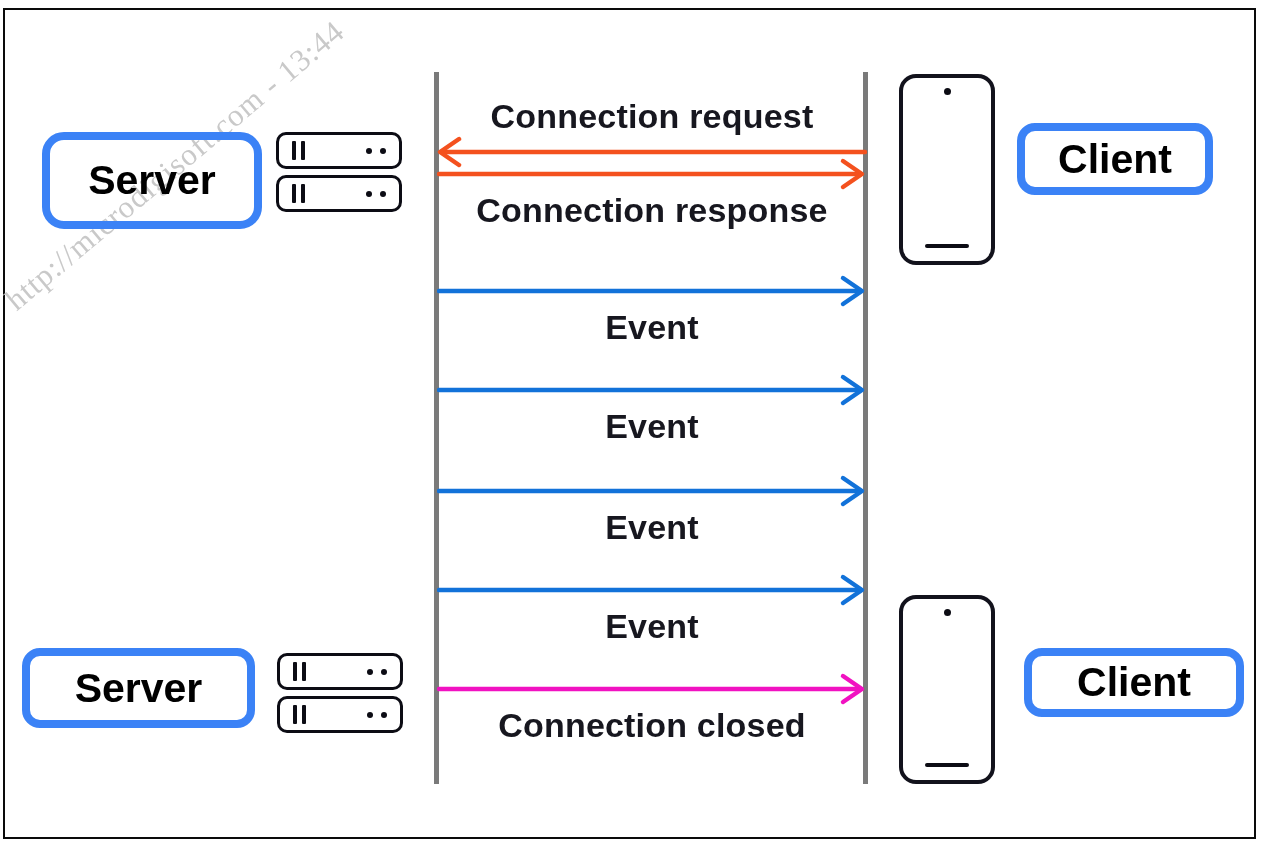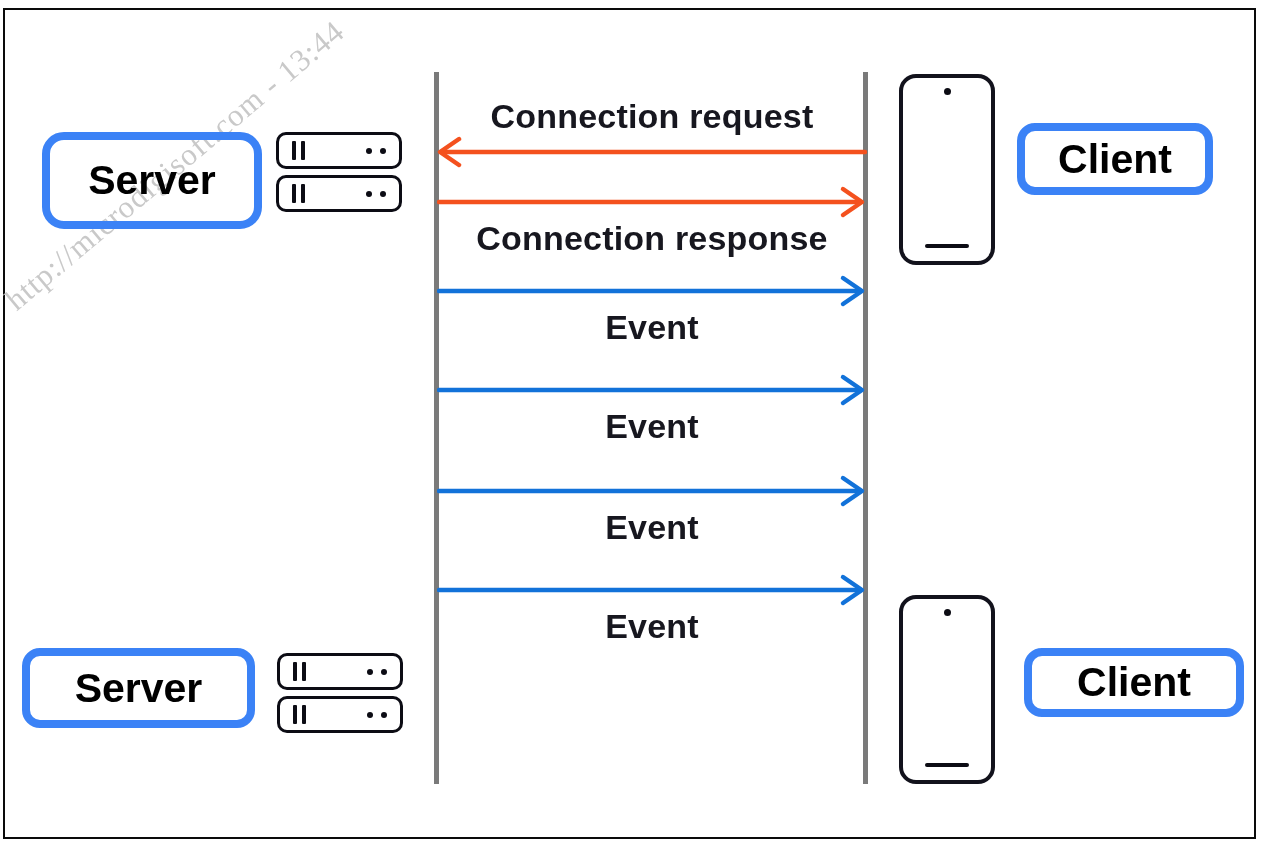--- a/index.html
+++ b/index.html
@@ -159,21 +159,21 @@
   </div>
 
   <div class="msg" style="top:134px">
     <svg width="430" height="36">
       <line class="c-connection" x1="6" y1="18" x2="428" y2="18"></line>
       <polyline class="c-connection" points="22,5 3,18 22,31"></polyline>
     </svg>
     <div class="msg-label above">Connection request</div>
   </div>
 
-  <div class="msg" style="top:184px">
+  <div class="msg" style="top:156px">
     <svg width="430" height="36">
       <line class="c-connection" x1="2" y1="18" x2="422" y2="18"></line>
       <polyline class="c-connection" points="406,5 425,18 406,31"></polyline>
     </svg>
     <div class="msg-label">Connection response</div>
   </div>
 
   <div class="msg" style="top:273px">
     <svg width="430" height="36">
       <line class="c-event" x1="2" y1="18" x2="422" y2="18"></line>
@@ -199,14 +199,21 @@
   </div>
 
   <div class="msg" style="top:572px">
     <svg width="430" height="36">
       <line class="c-event" x1="2" y1="18" x2="422" y2="18"></line>
       <polyline class="c-event" points="406,5 425,18 406,31"></polyline>
     </svg>
     <div class="msg-label">Event</div>
   </div>
 
+  <div class="msg" style="top:671px">
+    <svg width="430" height="36">
+      <line class="c-closed" x1="2" y1="18" x2="422" y2="18"></line>
+      <polyline class="c-closed" points="406,5 425,18 406,31"></polyline>
+    </svg>
+    <div class="msg-label">Connection closed</div>
+  </div>
 
 </div>
 
 </body></html>

